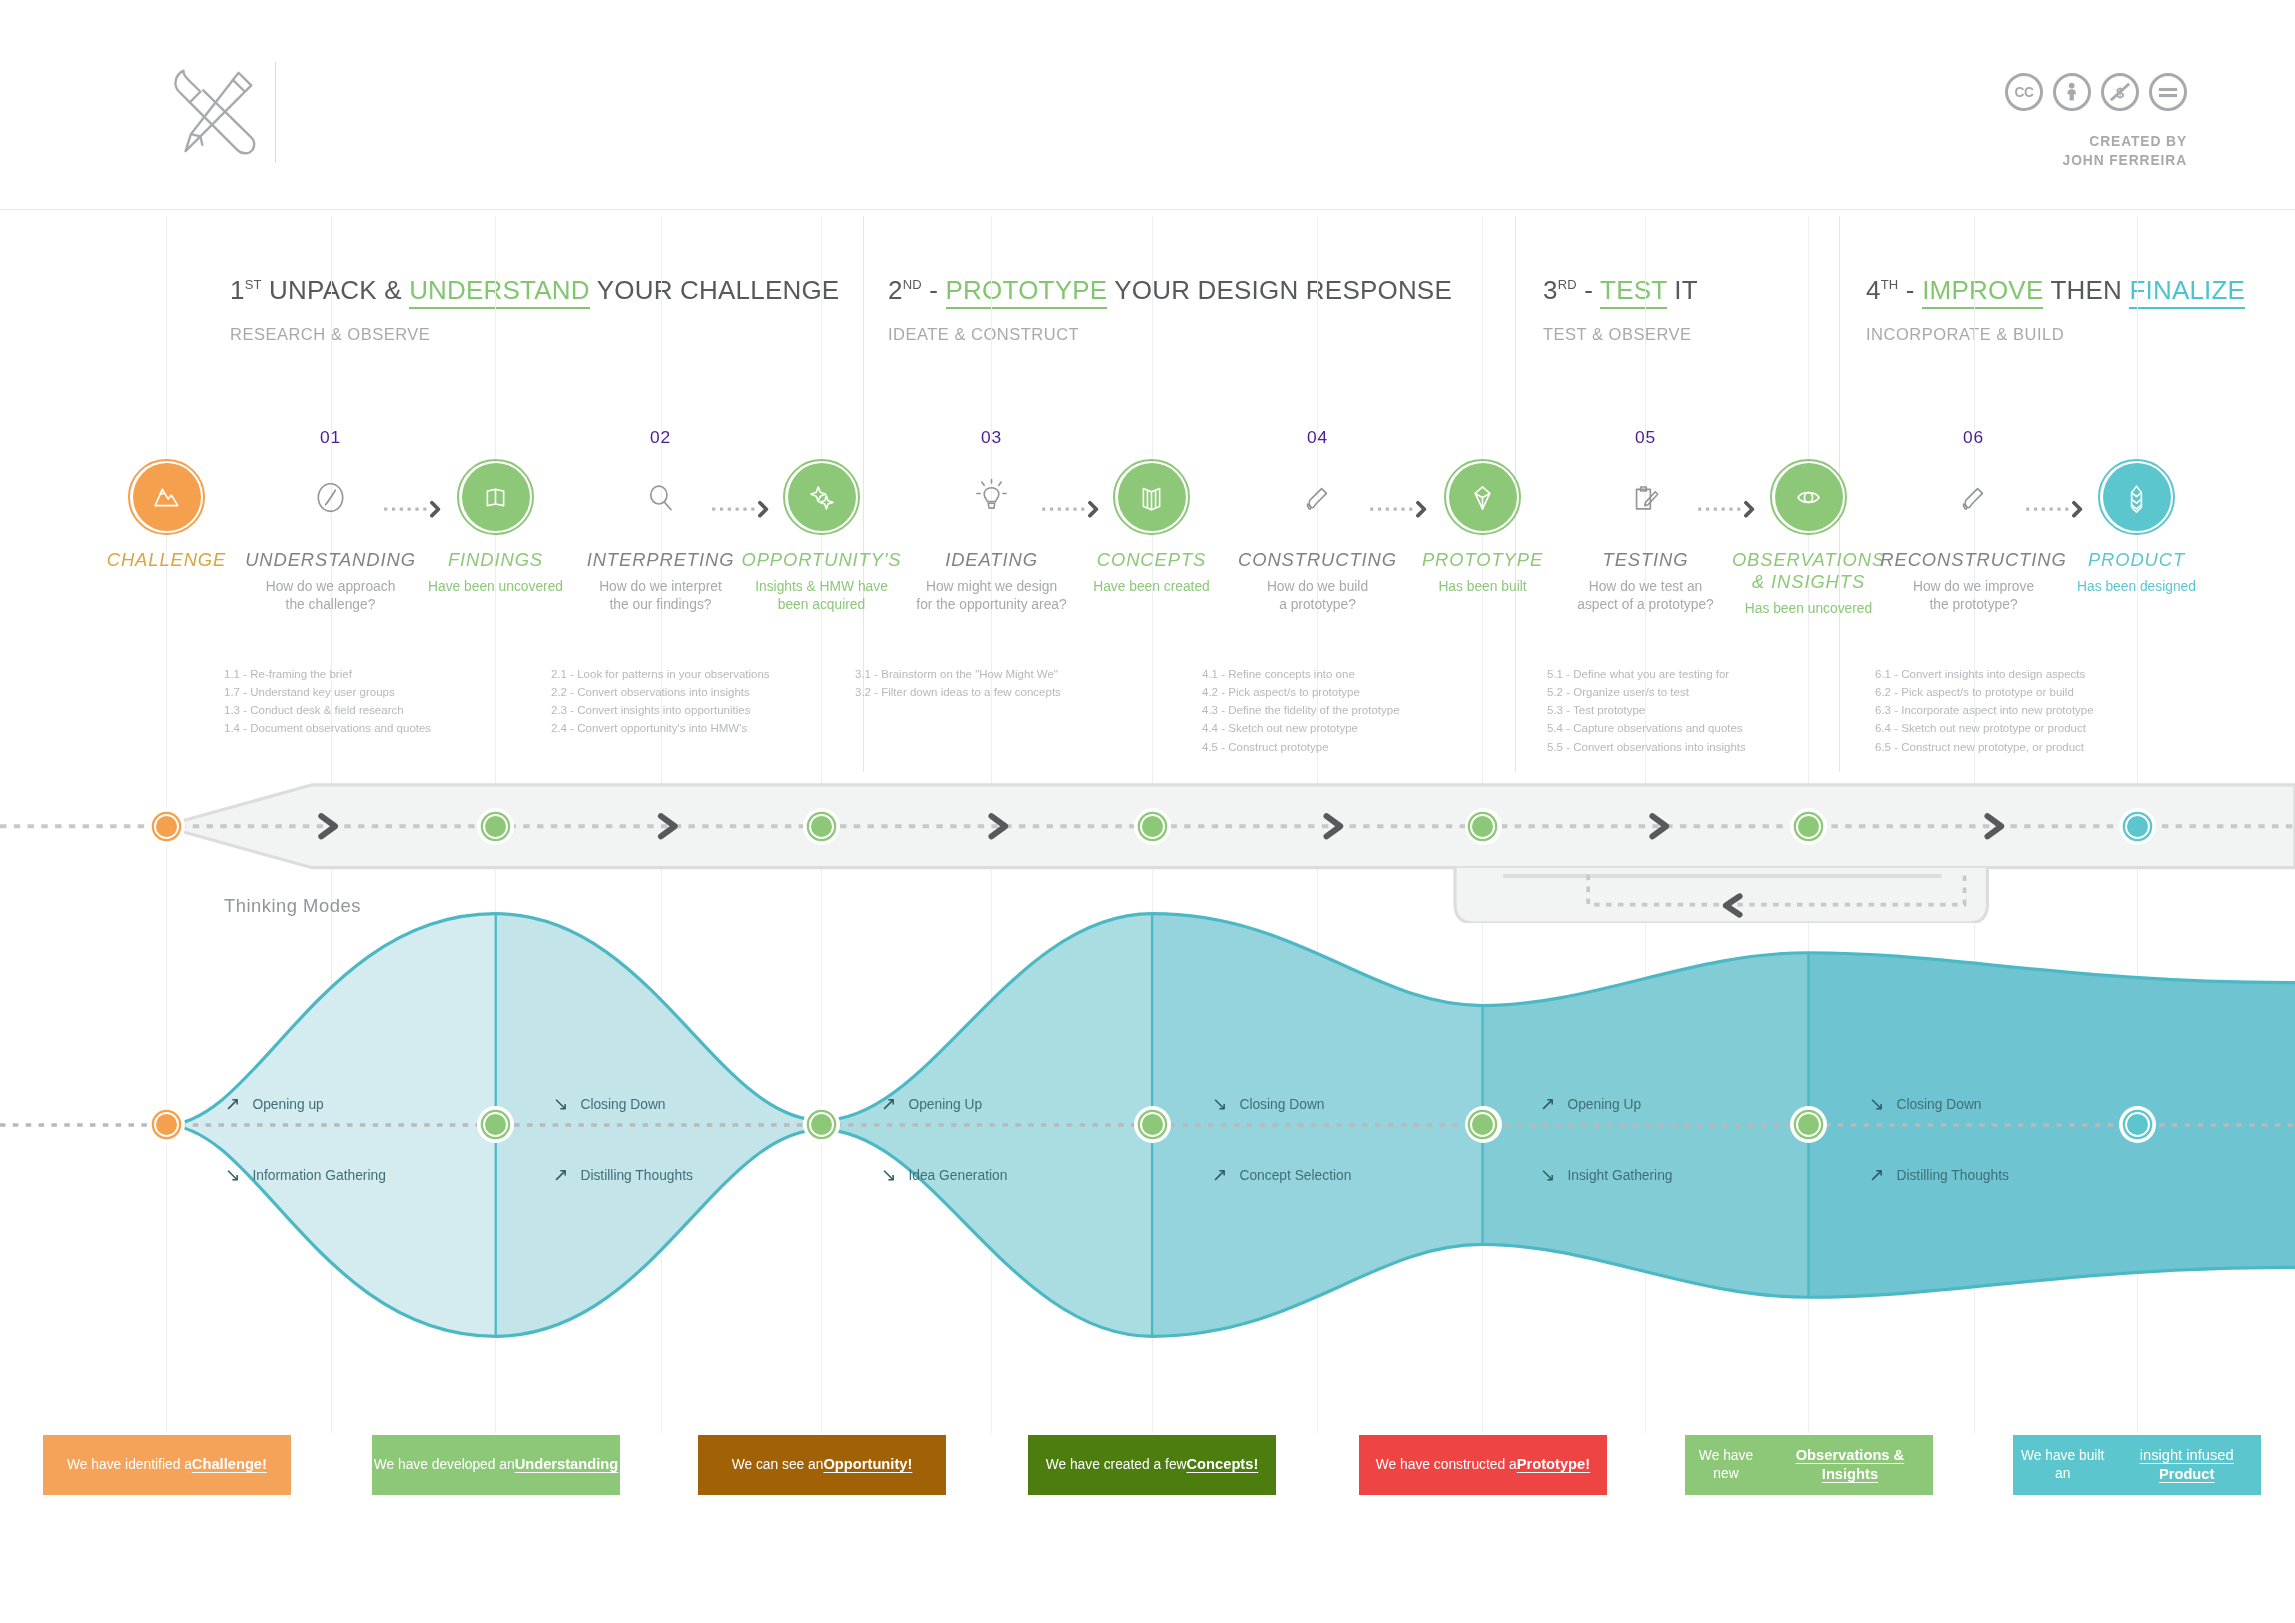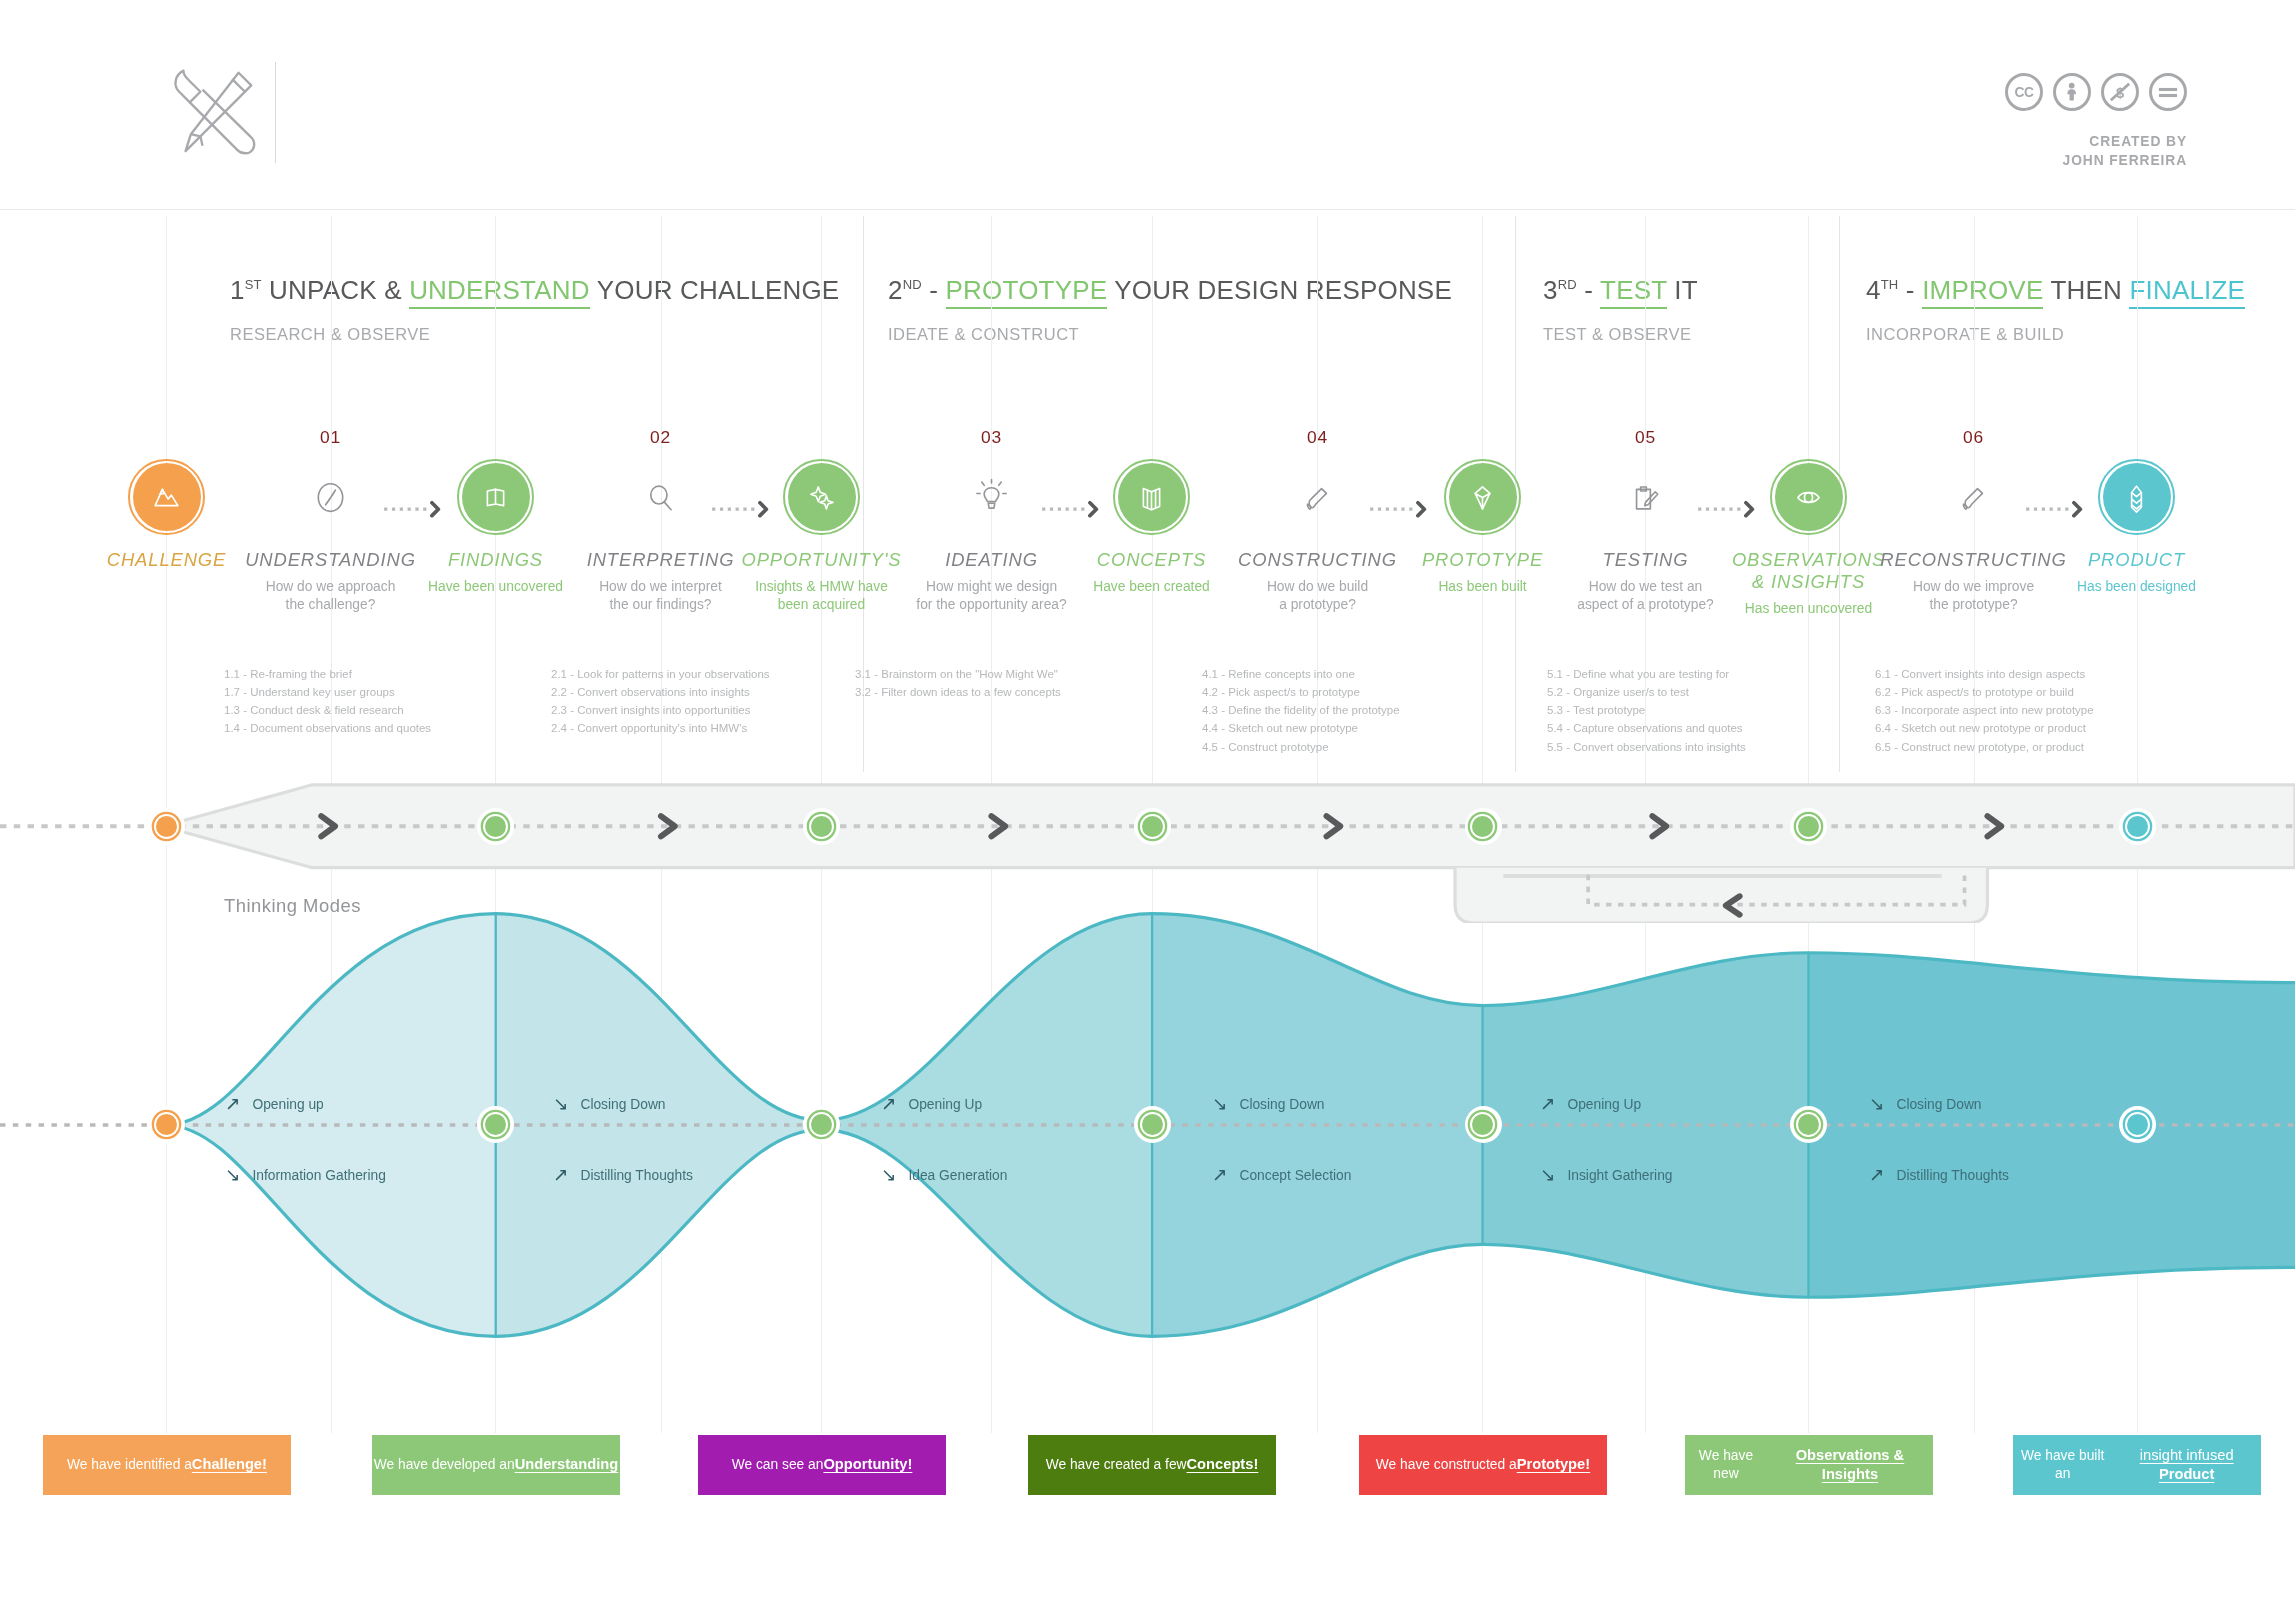--- a/index.html
+++ b/index.html
@@ -27,21 +27,21 @@
   .phase-title .hl{color:#82c66f;border-bottom:2.8px solid #82c66f;padding-bottom:1.8px;}
   .phase-title .hl2{color:#4cc4cf;border-bottom:2.8px solid #4cc4cf;padding-bottom:1.8px;}
   .phase-title sup{font-size:13px;vertical-align:super;}
   .phase-sub{font-size:16.5px;letter-spacing:0.5px;color:#a7a9ac;margin-top:19px;white-space:nowrap;}
 
   
   .col-guide{position:absolute;top:216px;width:0.9px;background:#edeeef;}
 
   
   .step{position:absolute;top:427px;width:211px;margin-left:-106px;text-align:center;}
-  .stepnum{font-size:17.4px;color:#7f1d1d;letter-spacing:0.9px;height:26px;}
+  .stepnum{font-size:17.4px;color:#4c1d95;letter-spacing:0.9px;height:26px;}
   .badge{width:68px;height:68px;margin:10px auto 0;border-radius:50%;position:relative;
          display:flex;align-items:center;justify-content:center;box-sizing:border-box;}
   .badge.filled{border:3.2px solid transparent;}
   .badge.filled::before{content:"";position:absolute;left:-7.3px;top:-7.3px;right:-7.3px;bottom:-7.3px;
         border-radius:50%;border:2.8px solid currentColor;}
   .badge.plain{border:none;}
   .step-name{margin-top:18.4px;font-size:18.4px;letter-spacing:0.9px;color:#808285;white-space:nowrap;font-style:italic;}
   .step-desc{margin-top:6.4px;font-size:13.8px;color:#a7a9ac;line-height:1.35;}
   .step-desc.green{color:#8dc878;}
   .step-desc.teal{color:#5cc6cf;}
@@ -533,21 +533,21 @@
 
 <div id="banners-layer">
     <div class="banner" style="left: 167px; background: rgb(244, 163, 88);">
       <div class="l1">We have identified a</div>
       <div class="l2">Challenge!</div>
     </div>
     <div class="banner" style="left: 496px; background: rgb(141, 200, 120);">
       <div class="l1">We have developed an</div>
       <div class="l2">Understanding</div>
     </div>
-    <div class="banner" style="left: 822px; background: #a21caf;">
+    <div class="banner" style="left: 822px; background: #a16207;">
       <div class="l1">We can see an</div>
       <div class="l2">Opportunity!</div>
     </div>
     <div class="banner" style="left: 1152px; background: #4d7c0f;">
       <div class="l1">We have created a few</div>
       <div class="l2">Concepts!</div>
     </div>
     <div class="banner" style="left: 1483px; background: #ef4444;">
       <div class="l1">We have constructed a</div>
       <div class="l2">Prototype!</div>

